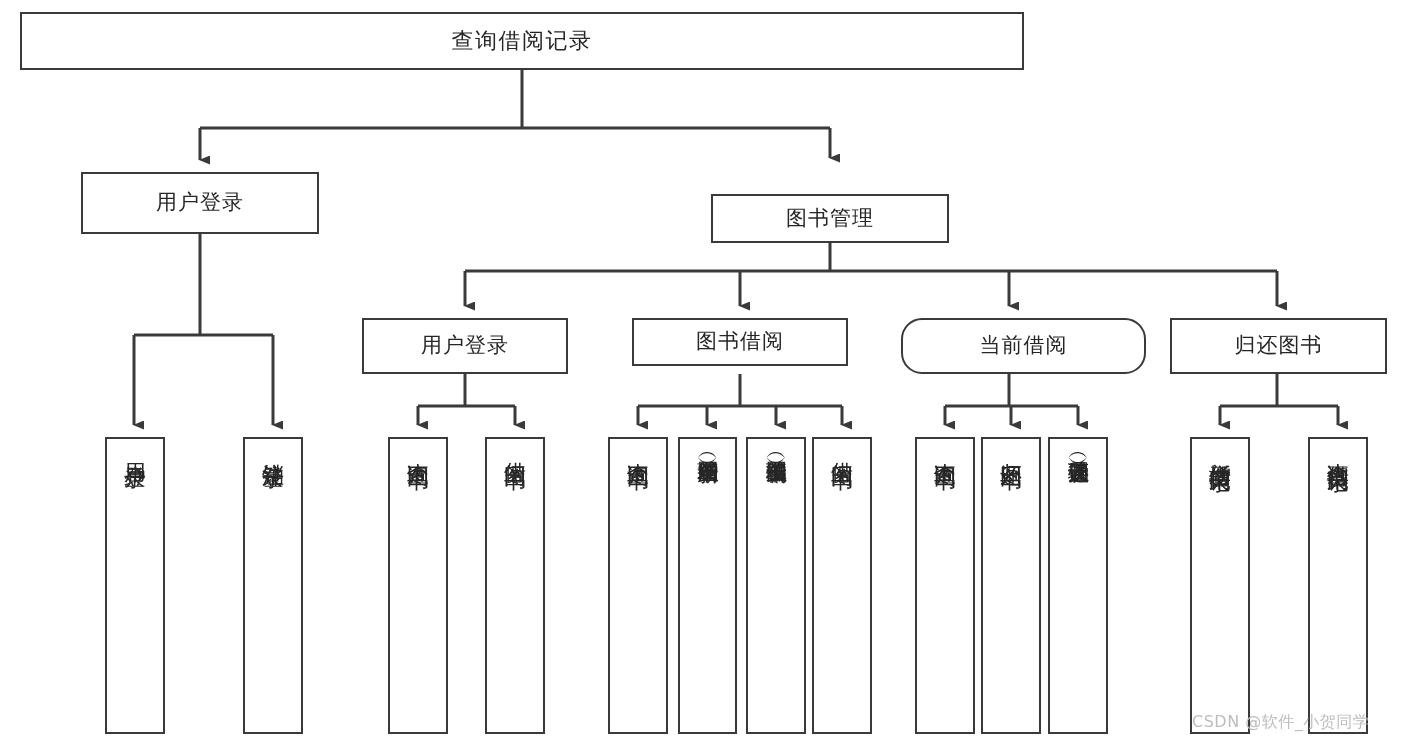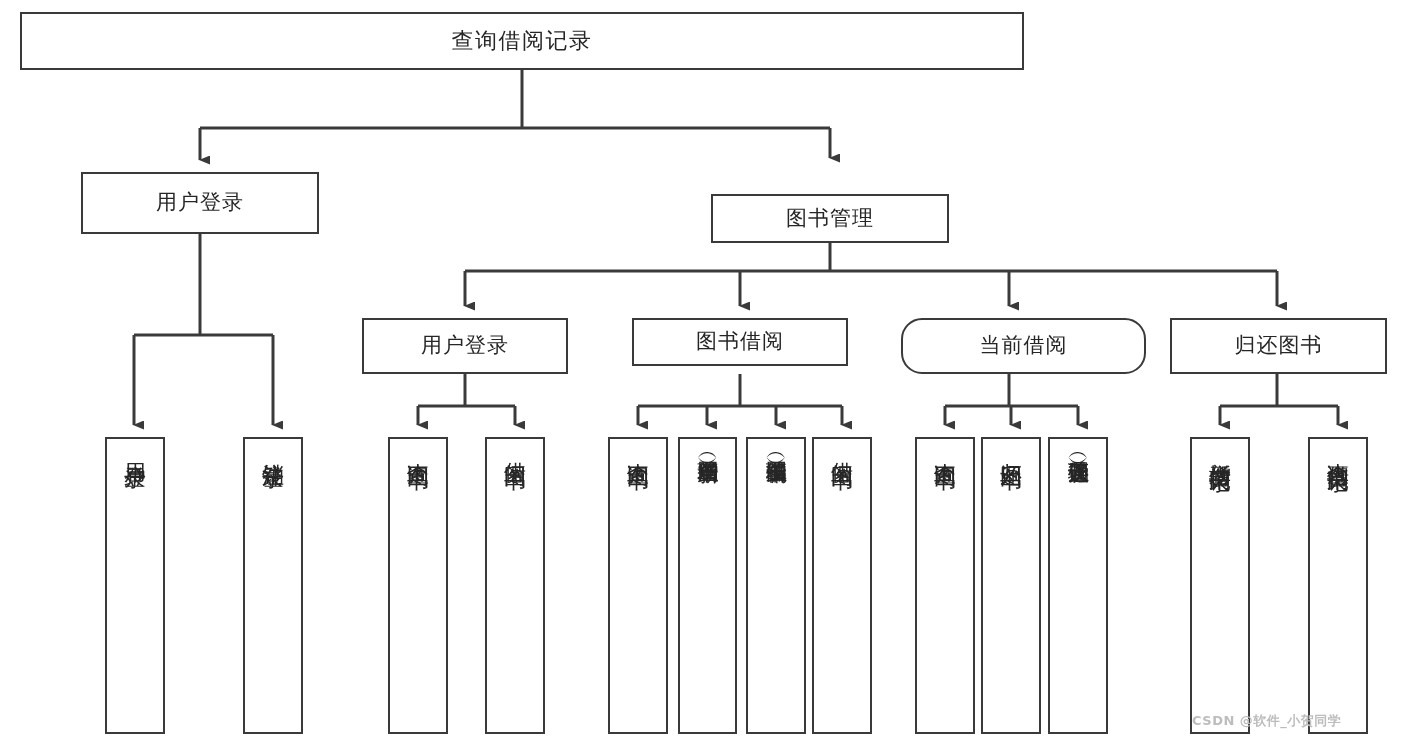--- a/index.html
+++ b/index.html
@@ -63,25 +63,24 @@
     letter-spacing: 2px;
     line-height: 1;
   }
   .v-node.tight .node-label {
     font-size: 21px;
     letter-spacing: 0px;
   }
   .watermark {
     position: absolute;
     color: #bdbdbd;
-    font-size: 13px;
+    font-size: 16px;
     letter-spacing: 0.5px;
     white-space: nowrap;
     z-index: 5;
-    font-weight: bold;
   }
 </style>
 </head>
 <body>
 
 <div id="canvas">
 
   <svg id="edges" viewBox="0 0 1405 747" xmlns="http://www.w3.org/2000/svg">
     <defs>
       <marker id="arrow" markerWidth="9" markerHeight="11" refX="4.5" refY="10" orient="auto" markerUnits="userSpaceOnUse">

